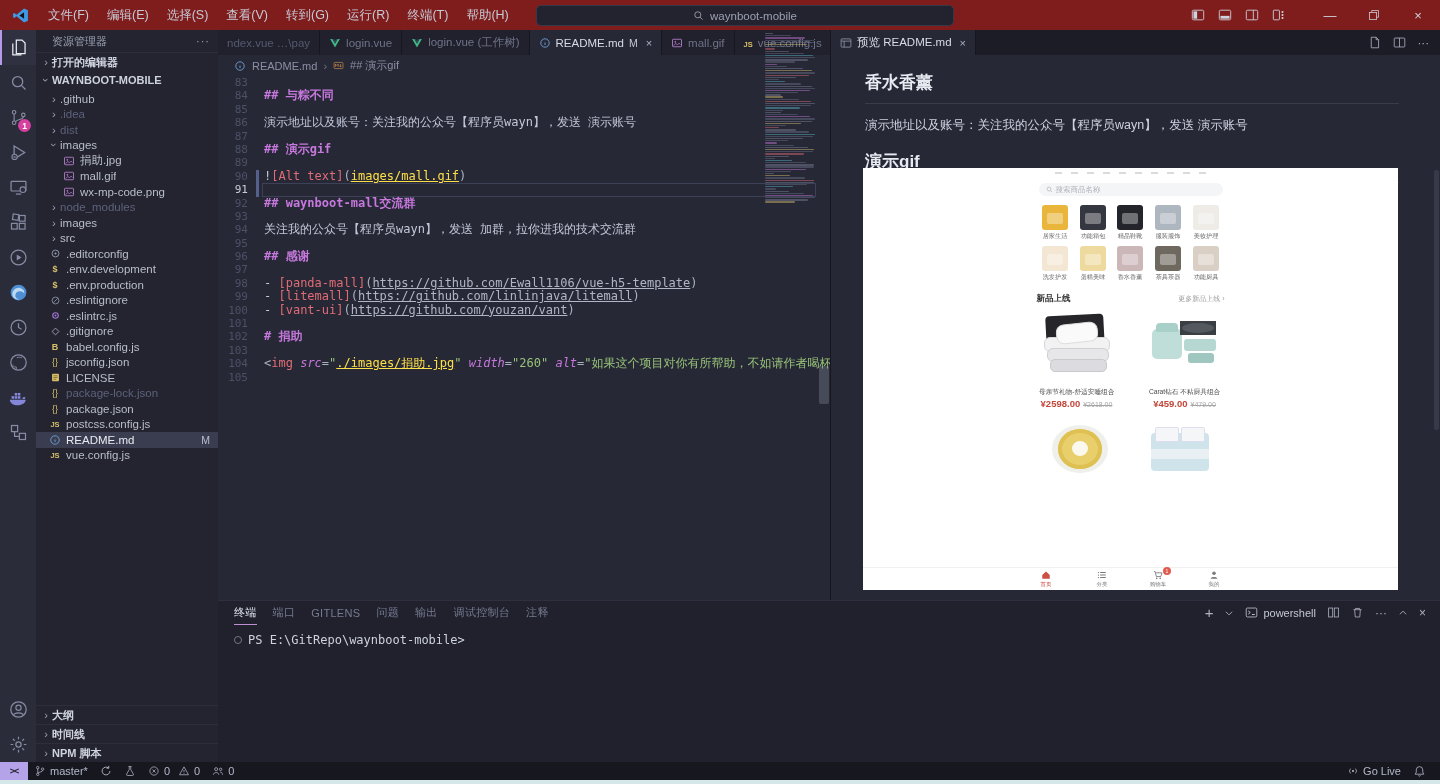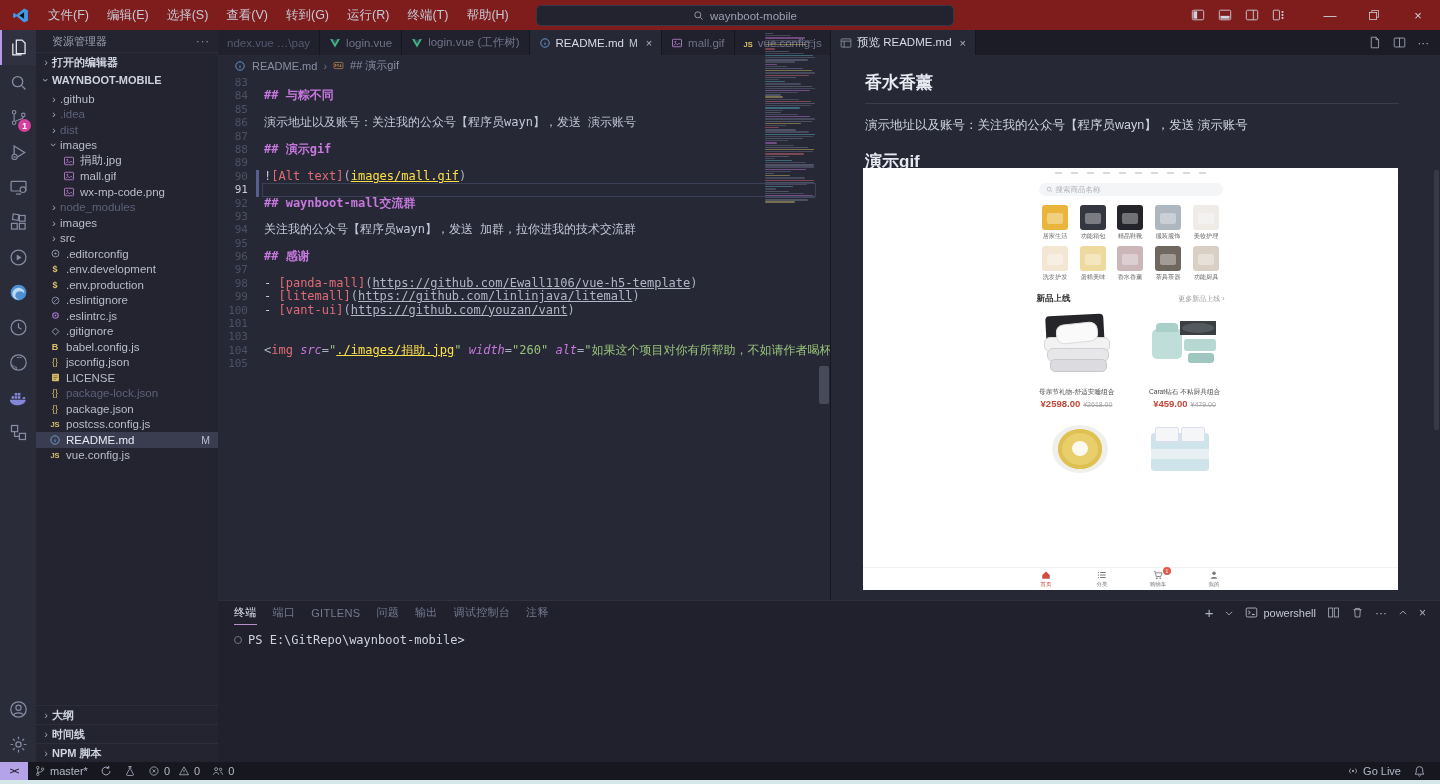--- a/index.html
+++ b/index.html
@@ -568,20 +568,21 @@
       <div class="code-line"><span class="ln">92</span><span class="h">## waynboot-mall交流群</span></div>
       <div class="code-line"><span class="ln">93</span></div>
       <div class="code-line"><span class="ln">94</span><span class="t">关注我的公众号【程序员wayn】，发送 加群，拉你进我的技术交流群</span></div>
       <div class="code-line"><span class="ln">95</span></div>
       <div class="code-line"><span class="ln">96</span><span class="h">## 感谢</span></div>
       <div class="code-line"><span class="ln">97</span></div>
       <div class="code-line"><span class="ln">98</span><span class="t">- </span><span class="red">[panda-mall]</span><span class="p">(</span><span class="u">https://github.com/Ewall1106/vue-h5-template</span><span class="p">)</span></div>
       <div class="code-line"><span class="ln">99</span><span class="t">- </span><span class="red">[litemall]</span><span class="p">(</span><span class="u">https://github.com/linlinjava/litemall</span><span class="p">)</span></div>
       <div class="code-line"><span class="ln">100</span><span class="t">- </span><span class="red">[vant-ui]</span><span class="p">(</span><span class="u">https://github.com/youzan/vant</span><span class="p">)</span></div>
       <div class="code-line"><span class="ln">101</span></div>
+      <div class="code-line"><span class="ln">102</span><span class="h"># 捐助</span></div>
       <div class="code-line"><span class="ln">103</span></div>
       <div class="code-line"><span class="ln">104</span><span class="p">&lt;</span><span class="red">img</span><span class="t"> </span><span class="it">src</span><span class="p">=</span><span class="g">"</span><span class="gu">./images/捐助.jpg</span><span class="g">"</span><span class="t"> </span><span class="it">width</span><span class="p">=</span><span class="g">"260"</span><span class="t"> </span><span class="it">alt</span><span class="p">=</span><span class="g">"如果这个项目对你有所帮助，不如请作者喝杯咖啡吧"</span></div>
       <div class="code-line"><span class="ln">105</span></div>
     </div>
   <div class="minimap" id="minimap">
       <div class="mm-line" style="width: 8px; background: rgb(125, 130, 153); opacity: 0.55;"></div>
       <div class="mm-line" style="width: 25.95px; background: rgb(106, 111, 133); opacity: 0.55;"></div>
       <div class="mm-line" style="width: 40.4561px; background: rgb(198, 120, 221); opacity: 0.55;"></div>
       <div class="mm-line" style="width: 48.7354px; background: rgb(106, 111, 133); opacity: 0.55;"></div>
       <div class="mm-line" style="width: 49.1993px; background: rgb(125, 130, 153); opacity: 0.55;"></div>

